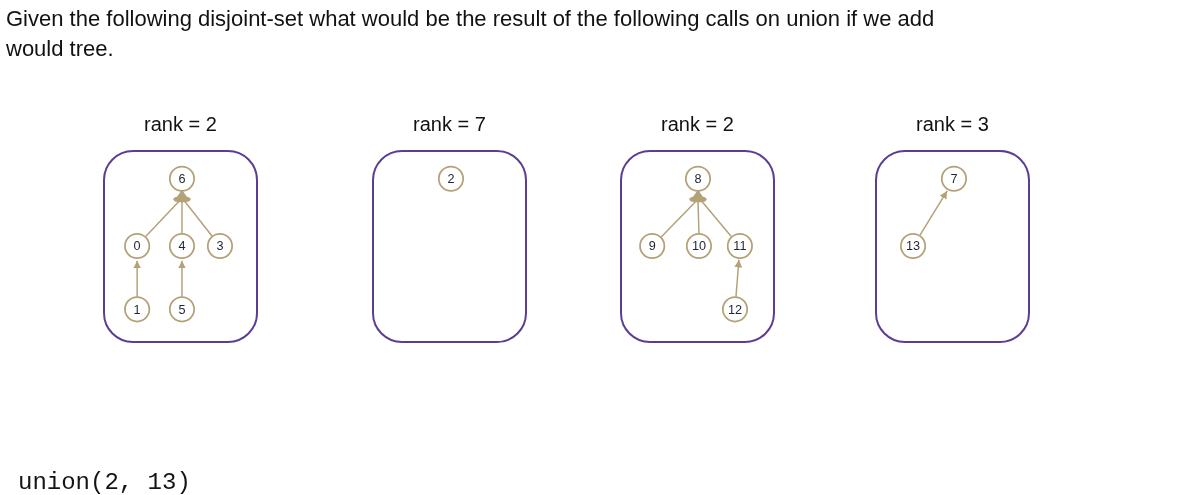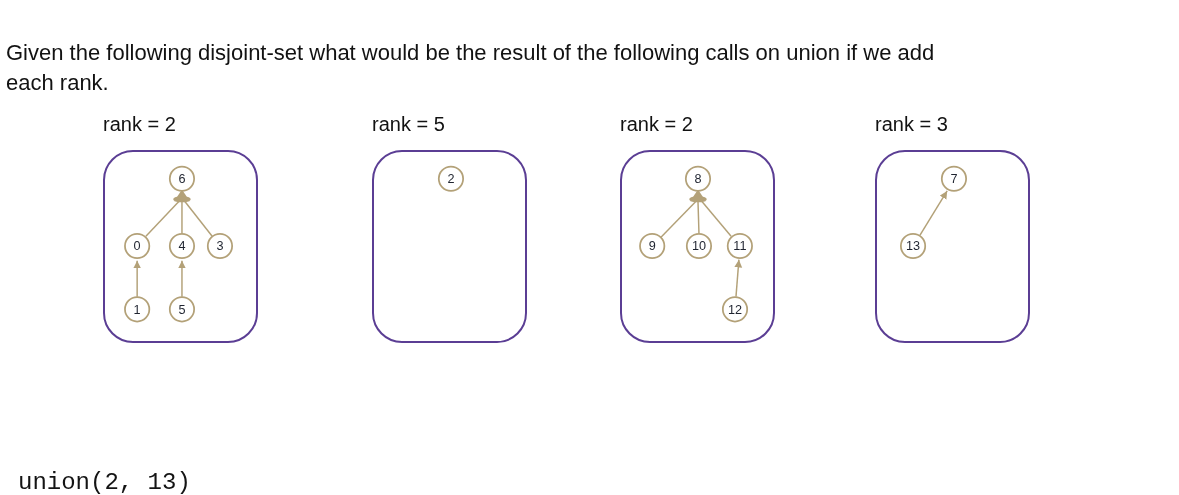--- a/index.html
+++ b/index.html
@@ -13,29 +13,28 @@
   }
   .title-block {
     position: absolute;
     left: 6px;
     top: 4px;
     width: 1172px;
     color: #121212;
     font-size: 22px;
     line-height: 30px;
     white-space: nowrap;
-    margin-top: 34px;
   }
   .rank-label {
     position: absolute;
     top: 109px;
     height: 30px;
     width: 155px;
     line-height: 30px;
-    text-align: left;
+    text-align: center;
     color: #121212;
     font-size: 20px;
   }
   .tree-box {
     position: absolute;
     top: 150px;
     width: 155px;
     height: 193px;
     box-sizing: border-box;
     border: 2px solid #5b3e94;
@@ -69,21 +68,21 @@
     white-space: pre;
   }
 </style>
 </head>
 <body>
 
 <div class="page">
 
   <div class="title-block">
     <div>Given the following disjoint-set what would be the result of the following calls on union if we add</div>
-    <div>each rank.</div>
+    <div>would tree.</div>
   </div>
 
   <div class="rank-label p1">rank = 2</div>
   <div class="tree-box p1">
     <svg viewBox="0 0 155 193">
       <defs>
         <marker id="ah1" markerUnits="userSpaceOnUse" markerWidth="9" markerHeight="9" refX="8" refY="4" orient="auto">
           <path d="M0,0 L8,4 L0,8 Z" fill="#b3a178"></path>
         </marker>
       </defs>
@@ -102,21 +101,21 @@
       <circle class="node-circle" cx="79" cy="161" r="12.5"></circle>
       <text class="node-text" x="79" y="31.5">6</text>
       <text class="node-text" x="33" y="100.5">0</text>
       <text class="node-text" x="79" y="100.5">4</text>
       <text class="node-text" x="118" y="100.5">3</text>
       <text class="node-text" x="33" y="165.5">1</text>
       <text class="node-text" x="79" y="165.5">5</text>
     </svg>
   </div>
 
-  <div class="rank-label p2">rank = 5</div>
+  <div class="rank-label p2">rank = 7</div>
   <div class="tree-box p2">
     <svg viewBox="0 0 155 193">
       <circle class="node-circle" cx="79" cy="27" r="12.5"></circle>
       <text class="node-text" x="79" y="31.5">2</text>
     </svg>
   </div>
 
   <div class="rank-label p3">rank = 2</div>
   <div class="tree-box p3">
     <svg viewBox="0 0 155 193">

